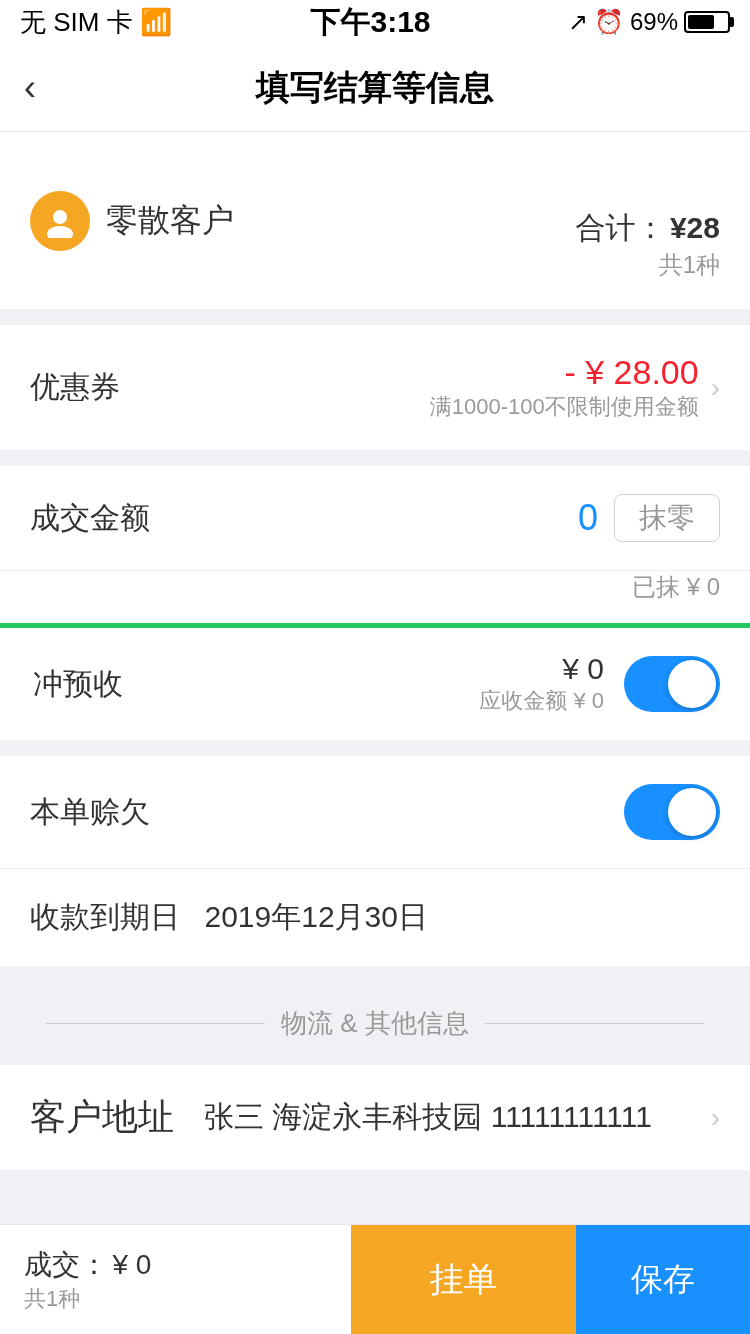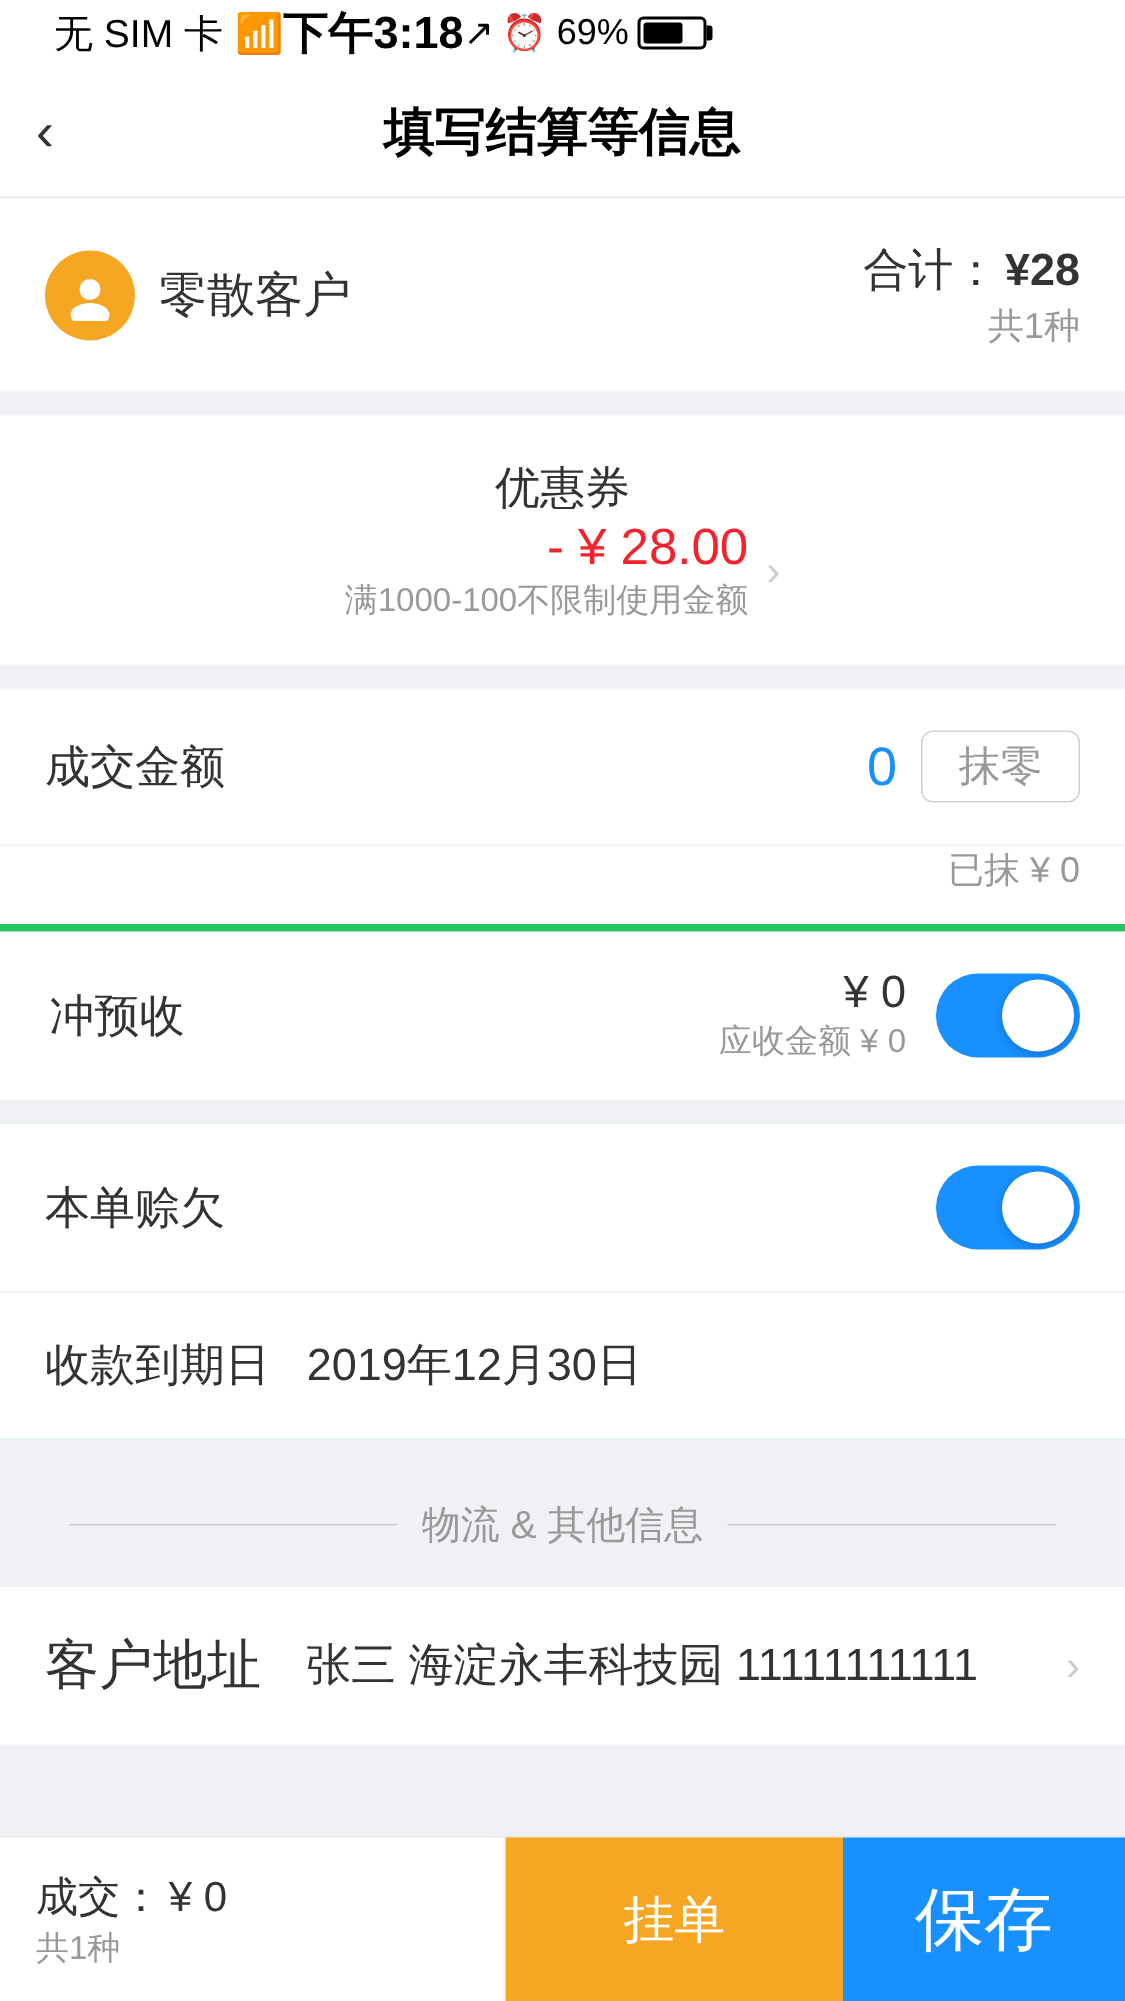--- a/index.html
+++ b/index.html
@@ -13,22 +13,22 @@
       overflow-x: hidden;
     }
 
     
     .status-bar {
       width: 100%;
       height: 44px;
       background: #fff;
       display: flex;
       align-items: center;
-      justify-content: flex-start;
-      padding: 0 36px;
+      justify-content: space-between;
+      padding: 0 20px;
       font-size: 28px;
     }
     .status-left {
       display: flex;
       align-items: center;
       gap: 8px;
       font-size: 26px;
       color: #000;
     }
     .status-center {
@@ -130,20 +130,21 @@
       justify-content: center;
       font-size: 28px;
       color: #fff;
     }
     .customer-name {
       font-size: 32px;
       color: #333;
     }
     .customer-right {
       text-align: right;
+      margin-top: 48px;
     }
     .total-label {
       font-size: 30px;
       color: #333;
     }
     .total-amount {
       font-size: 30px;
       color: #333;
       font-weight: 600;
     }
@@ -389,26 +390,26 @@
       display: flex;
       align-items: center;
       justify-content: center;
       font-size: 34px;
       color: #fff;
       font-weight: 500;
       cursor: pointer;
       margin-left: 11px;
     }
     .btn-save {
-      width: 188px;
+      width: 174px;
       background: #1890ff;
       display: flex;
       align-items: center;
       justify-content: center;
-      font-size: 46px;
+      font-size: 32px;
       color: #fff;
       font-weight: 500;
       cursor: pointer;
     }
 
     
     .wifi-icon {
       display: inline-block;
       font-size: 26px;
     }
@@ -454,21 +455,21 @@
         <div>
           <span class="total-label">合计：</span>
           <span class="total-amount">¥28</span>
         </div>
         <div class="total-count">共1种</div>
       </div>
     </div>
   </div>
 
   <div class="card-section">
-    <div class="row-item" style="border-top:none;flex-direction:column;">
+    <div class="row-item" style="border-top:none;">
       <span class="row-label">优惠券</span>
       <div class="row-right">
         <div class="row-right-col">
           <div class="discount-amount">- ¥ 28.00</div>
           <div class="discount-desc">满1000-100不限制使用金额</div>
         </div>
         <span class="chevron">›</span>
       </div>
     </div>
   </div>

